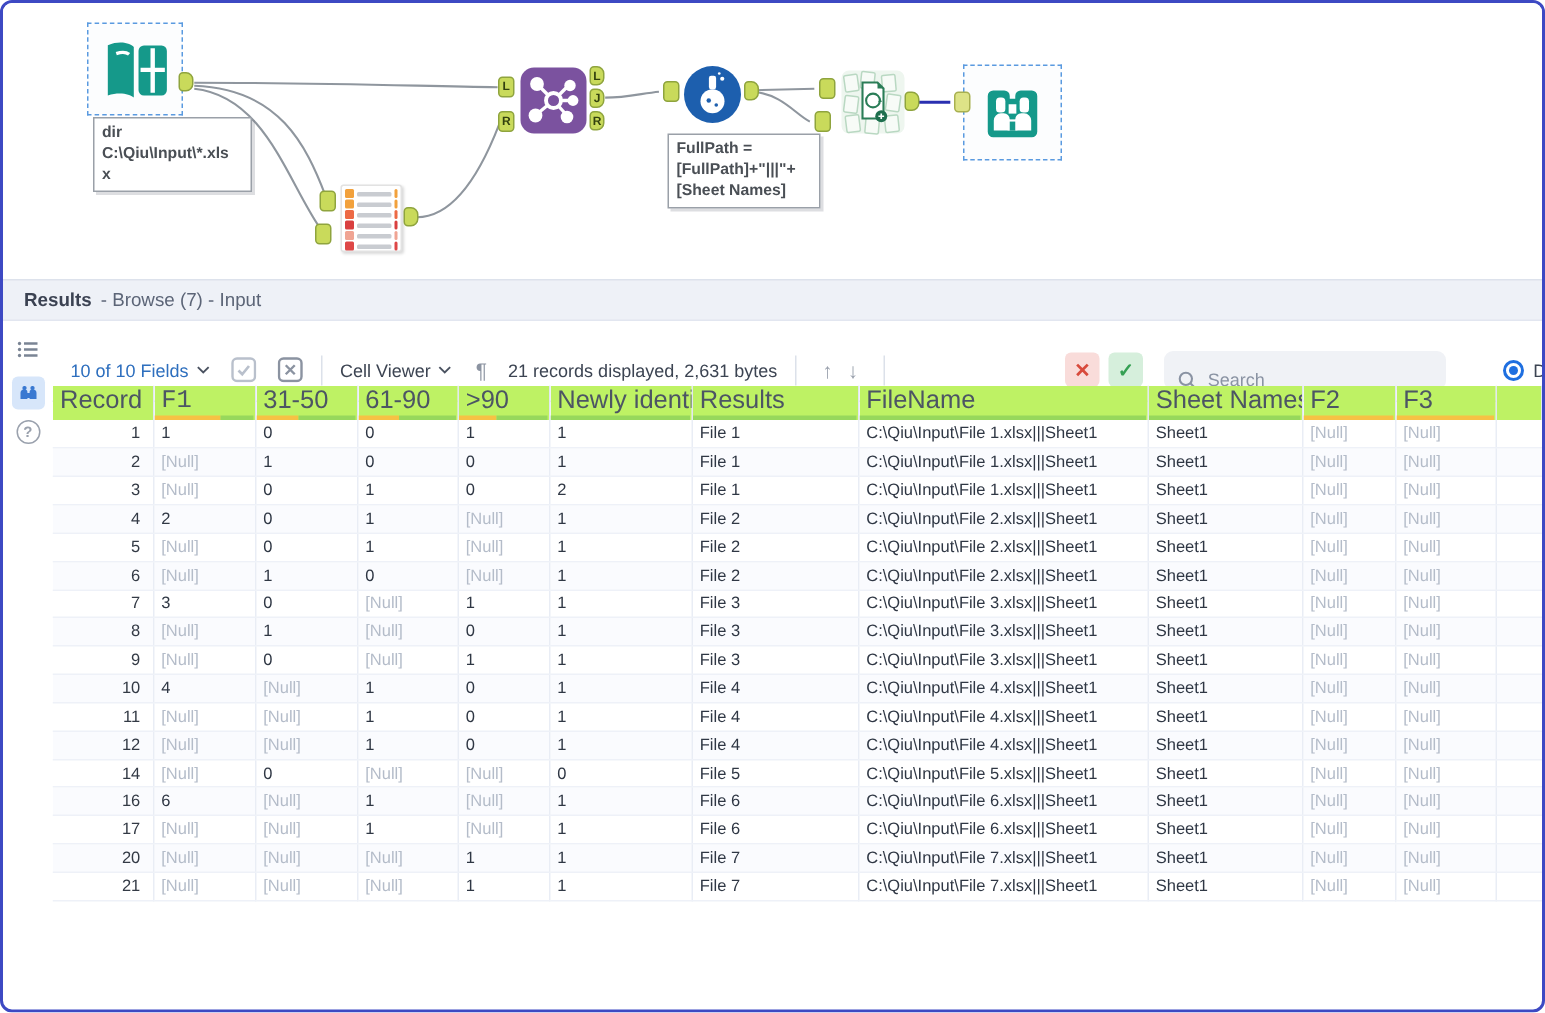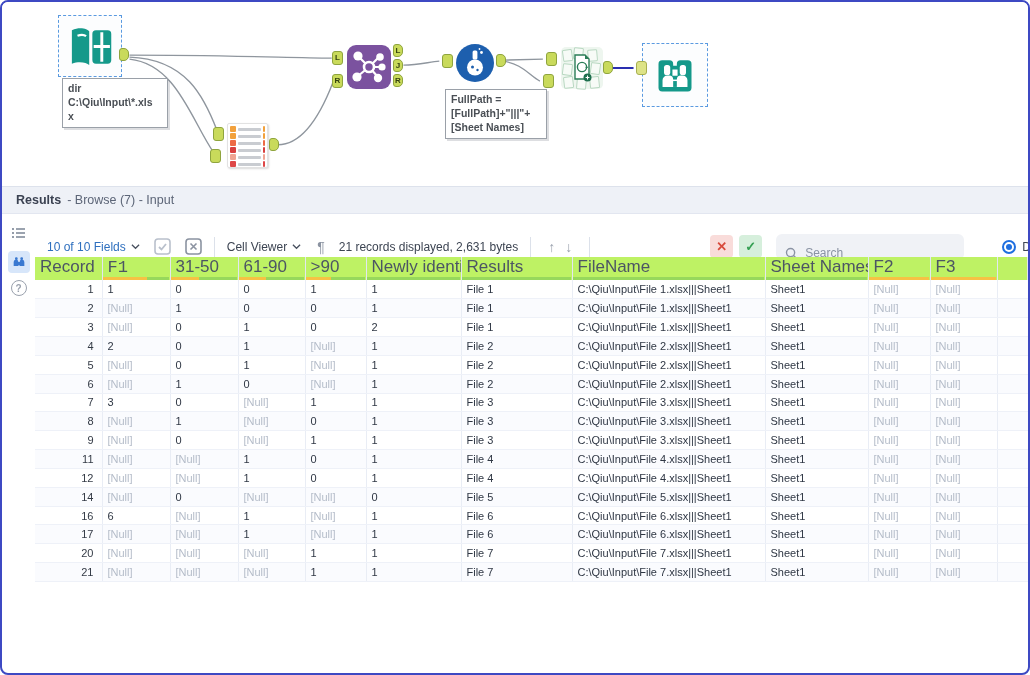--- a/index.html
+++ b/index.html
@@ -470,48 +470,62 @@
               <td>1</td>
               <td>1</td>
               <td>File 3</td>
               <td>C:\Qiu\Input\File 3.xlsx|||Sheet1</td>
               <td>Sheet1</td>
               <td class="null">[Null]</td>
               <td class="null">[Null]</td>
               <td style="border-right: none;"></td>
             </tr>
             <tr>
-              <td class="rec">11</td>
-              <td class="null">[Null]</td>
+              <td class="rec">10</td>
+              <td>4</td>
               <td class="null">[Null]</td>
               <td>1</td>
               <td>0</td>
               <td>1</td>
               <td>File 4</td>
               <td>C:\Qiu\Input\File 4.xlsx|||Sheet1</td>
               <td>Sheet1</td>
               <td class="null">[Null]</td>
               <td class="null">[Null]</td>
               <td style="border-right: none;"></td>
             </tr>
             <tr>
-              <td class="rec">12</td>
+              <td class="rec">11</td>
               <td class="null">[Null]</td>
               <td class="null">[Null]</td>
               <td>1</td>
               <td>0</td>
               <td>1</td>
               <td>File 4</td>
               <td>C:\Qiu\Input\File 4.xlsx|||Sheet1</td>
               <td>Sheet1</td>
               <td class="null">[Null]</td>
               <td class="null">[Null]</td>
               <td style="border-right: none;"></td>
             </tr>
             <tr>
+              <td class="rec">12</td>
+              <td class="null">[Null]</td>
+              <td class="null">[Null]</td>
+              <td>1</td>
+              <td>0</td>
+              <td>1</td>
+              <td>File 4</td>
+              <td>C:\Qiu\Input\File 4.xlsx|||Sheet1</td>
+              <td>Sheet1</td>
+              <td class="null">[Null]</td>
+              <td class="null">[Null]</td>
+              <td style="border-right: none;"></td>
+            </tr>
+            <tr>
               <td class="rec">14</td>
               <td class="null">[Null]</td>
               <td>0</td>
               <td class="null">[Null]</td>
               <td class="null">[Null]</td>
               <td>0</td>
               <td>File 5</td>
               <td>C:\Qiu\Input\File 5.xlsx|||Sheet1</td>
               <td>Sheet1</td>
               <td class="null">[Null]</td>

